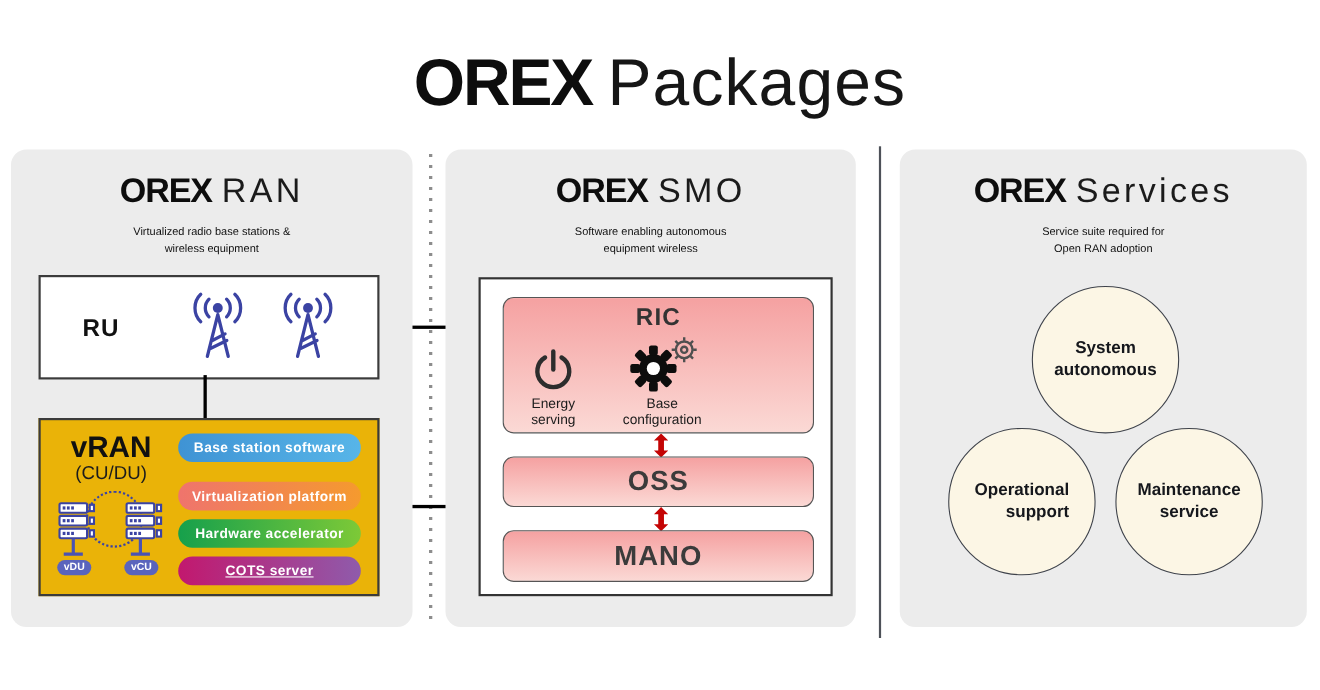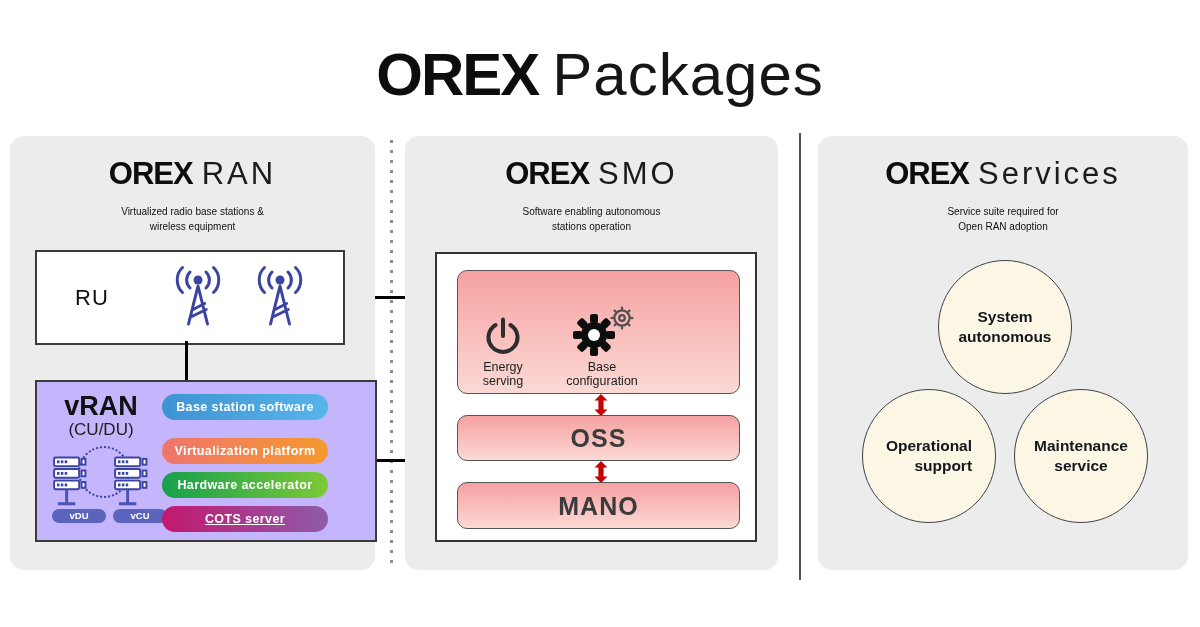--- a/index.html
+++ b/index.html
@@ -25,39 +25,39 @@
              font-size:10px;line-height:1.5;white-space:pre-line;color:#101010;}
 
   .vdiv-dotted{position:absolute;left:390px;top:140px;width:3px;height:428px;
     background:repeating-linear-gradient(to bottom,#8d8d8d 0 3px,transparent 3px 10px);}
   .vdiv-solid{position:absolute;left:799px;top:133px;width:2px;height:447px;background:#4d5158;}
 
   
   .ru-box{position:absolute;left:25px;top:114px;width:306px;height:91px;
           background:#fff;border:2px solid #3b3b3b;}
   .ru-label{position:absolute;left:38px;top:50%;transform:translateY(-50%);
-            font-size:22px;font-weight:400;letter-spacing:1px;}
+            font-size:22px;font-weight:700;letter-spacing:1px;}
   .antenna{position:absolute;top:12px;}
   .antenna.a1{left:130px;} .antenna.a2{left:212px;}
 
   .link-v{position:absolute;left:175px;top:205px;width:3px;height:39px;background:#000;}
   .link-h{position:absolute;height:3px;background:#000;}
   #link-ru-smo{left:345px;top:296px;width:90px;}
   #link-vran-smo{left:345px;top:459px;width:90px;}
 
   .vran-box{position:absolute;left:25px;top:244px;width:306px;height:158px;
-            background:#c4b5fd;border:2px solid #3b3b3b;padding-left:32px;}
+            background:#eab308;border:2px solid #3b3b3b;}
   .vran-title{position:absolute;left:8px;top:10px;width:112px;text-align:center;}
   .vran-main{font-size:27px;font-weight:800;line-height:1.05;}
   .vran-sub{font-size:17px;font-weight:400;color:#1c1c1c;}
   .dotted-circle{position:absolute;left:41px;top:64px;width:48px;height:48px;
                  border:2.5px dotted var(--indigo,#3b43a3);border-radius:50%;}
   .server{position:absolute;top:74px;}
   .server.s1{left:15px;} .server.s2{left:76px;}
-  .chip{position:absolute;top:127px;width:54px;height:14px;border-radius:8px;
+  .chip{position:absolute;top:127px;width:31px;height:14px;border-radius:8px;
         background:var(--chip,#5a64bd);color:#fff;font-size:9.5px;font-weight:700;
         text-align:center;line-height:14px;}
   .chip.c1{left:15px;} .chip.c2{left:76px;}
   .layer{position:absolute;left:125px;width:166px;height:26px;border-radius:13px;
          color:#fff;font-weight:700;font-size:12.5px;letter-spacing:.4px;
          display:flex;align-items:center;justify-content:center;}
   #layer-0{top:12px;} #layer-1{top:56px;} #layer-2{top:90px;} #layer-3{top:124px;}
 
   
   .smo-container{position:absolute;left:30px;top:116px;width:318px;height:286px;
@@ -197,25 +197,26 @@
       <div class="layer" id="layer-2" style="background: linear-gradient(90deg, rgb(22, 160, 76), rgb(125, 201, 55));">Hardware accelerator</div>
       <div class="layer" id="layer-3" style="background: linear-gradient(90deg, rgb(194, 24, 110), rgb(143, 91, 171)); text-decoration: underline;">COTS server</div>
     </div>
   </section>
 
   <section class="panel" id="panel-smo">
     <div class="panel-head">
       <span class="brand">OREX</span><span class="pname">SMO</span>
     </div>
     <div class="panel-sub">Software enabling autonomous
-stations operation</div>
+equipment wireless</div>
 
     <div class="smo-container">
 
       <div class="pinkbox ric-box">
+        <div class="ric-title">RIC</div>
 
         <div class="feat" id="feat-0">
           <div class="icon-slot">
             <svg width="40" height="40" viewBox="0 0 40 40">
               <path class="dark" stroke-width="4" d="M12.5 8 A 14.5 14.5 0 1 0 27.5 8"></path>
               <path class="dark" stroke-width="4" d="M20 2.5 V19"></path>
             </svg>
           </div>
           <div class="feat-label">Energy
 serving</div>

